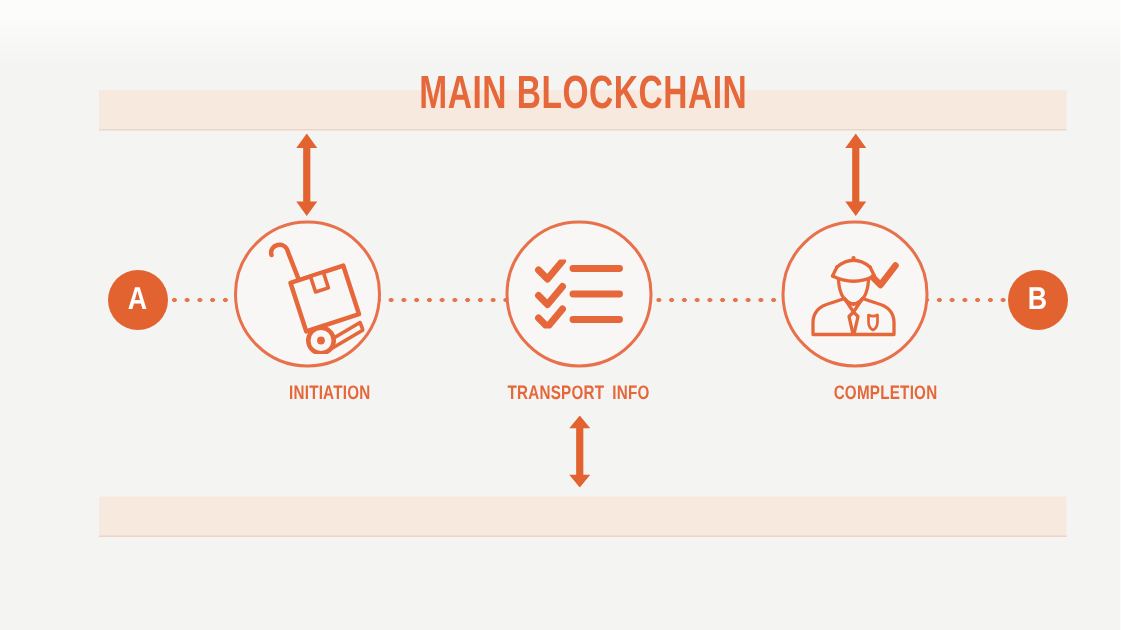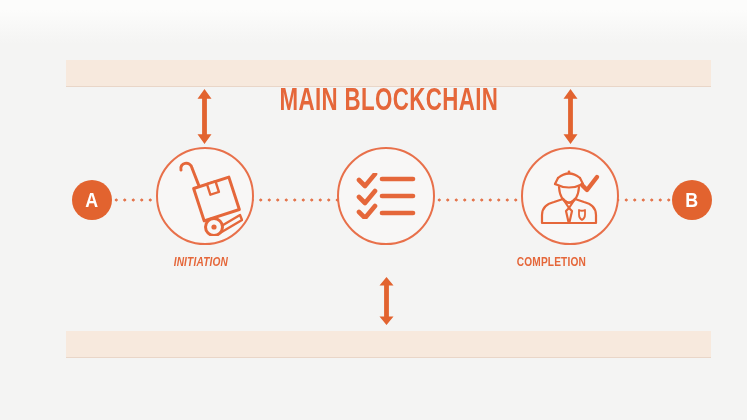--- a/index.html
+++ b/index.html
@@ -18,21 +18,21 @@
   .band-top{top:60px;}
   .band-bottom{top:331px;}
   .band-title{
     position:absolute;left:66px;width:645px;
     text-align:center;
     color:#e5673a;
     font-weight:700;
     font-size:31px;line-height:31px;
     z-index:3;
   }
-  .title-top{top:46px;margin-top:38px;}
+  .title-top{top:46px;}
   .title-bottom{top:339px;}
   .condensed{display:inline-block;transform:scaleX(0.72);transform-origin:center;letter-spacing:0.5px;white-space:nowrap;}
   .varrow{position:absolute;z-index:2;}
   .varrow svg{display:block;}
   .dotline{
     position:absolute;
     left:112px;top:198px;width:560px;height:4px;
     background-image:radial-gradient(circle,#e4764e 1.4px,rgba(228,118,78,0) 1.7px);
     background-size:8.5px 4px;
     background-repeat:repeat-x;
@@ -63,23 +63,23 @@
   .node-1{left:156px;}
   .node-2{left:337px;}
   .node-3{left:521px;}
   .node-label{
     position:absolute;top:254px;width:180px;
     text-align:center;
     color:#e5673a;
     font-weight:700;font-size:13px;line-height:15px;
     z-index:2;
   }
-  .label-1{left:111px;font-style:italic;}
+  .label-1{left:130px;}
   .label-2{left:296px;}
-  .label-3{left:461px;}
+  .label-3{left:500px;}
   .node-label .condensed{transform:scaleX(0.78);letter-spacing:0.2px;word-spacing:3px;}
   .icon-svg{display:block;}
 </style>
 </head>
 <body>
 
 <div class="stage">
 
   <div class="band band-top"></div>
   <div class="band-title title-top">
@@ -147,17 +147,20 @@
       <path d="M24 33 L30 42 L36 33"></path>
       <path d="M30 42 L33 45 L30.5 56 L29.5 56 L27 45 Z"></path>
       <path d="M40 44 q3 1.5 6 0 l0 4.5 q0 4 -3 5.5 q-3 -1.5 -3 -5.5 z" stroke-width="1.8"></path>
       <path d="M43 19 L48 24 L58 11" stroke-width="4.4"></path>
     </svg>
   </div>
 
   <div class="node-label label-1">
     <span class="condensed">INITIATION</span>
   </div>
+  <div class="node-label label-2">
+    <span class="condensed">TRANSPORT INFO</span>
+  </div>
   <div class="node-label label-3">
     <span class="condensed">COMPLETION</span>
   </div>
 
 </div>
 
 </body></html>

